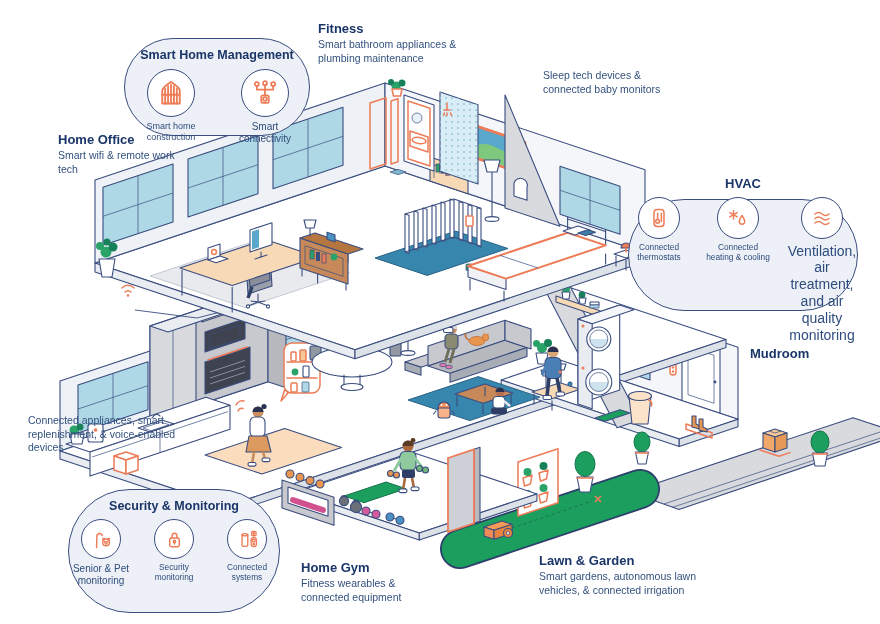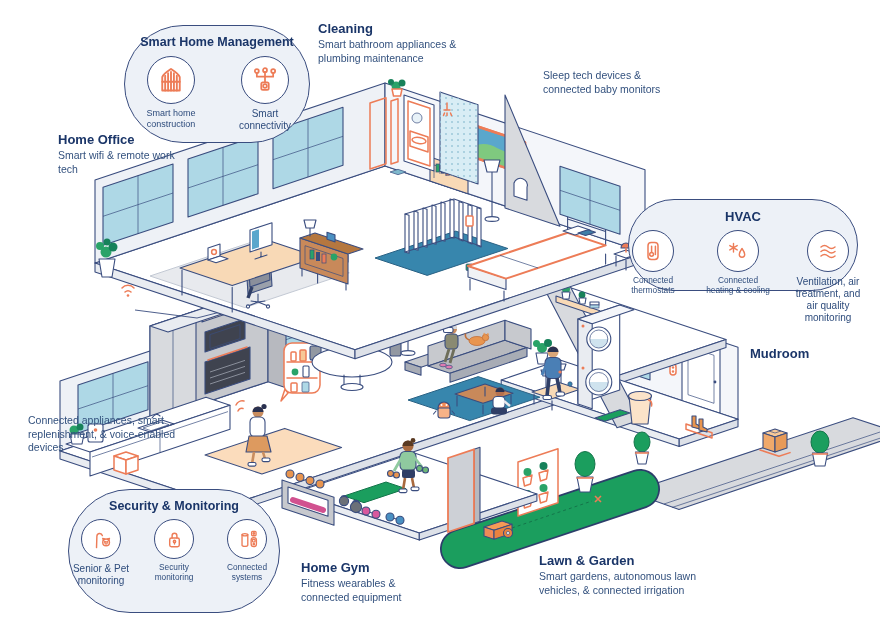--- a/index.html
+++ b/index.html
@@ -573,21 +573,21 @@
           <path class="nf s" d="M310,228 L310,236"></path>
           <polygon class="s fw" points="304,220 316,220 314,228 306,228"></polygon>
         </g>
         <rect x="327" y="236" width="8" height="7" fill="#4A90C2" class="s" stroke-width=".8" transform="skewY(18) translate(0,-110)"></rect>
       </g>
     </g>
   </g>
 </svg>
 
 <div class="room-label" style="left:318px;top:22px;width:170px">
-  <div class="t">Cleaning</div>
+  <div class="t">Fitness</div>
   <div class="d" style="width:158px">Smart bathroom appliances &amp; plumbing maintenance</div>
 </div>
 <div class="room-label" style="left:543px;top:68px;width:160px">
   <div class="d" style="width:140px">Sleep tech devices &amp; connected baby monitors</div>
 </div>
 <div class="room-label" style="left:58px;top:133px;width:135px">
   <div class="t">Home Office</div>
   <div class="d" style="width:122px">Smart wifi &amp; remote work tech</div>
 </div>
 <div class="room-label" style="left:28px;top:413px;width:160px">
@@ -598,21 +598,21 @@
 </div>
 <div class="room-label" style="left:301px;top:561px;width:160px">
   <div class="t">Home Gym</div>
   <div class="d" style="width:140px">Fitness wearables &amp; connected equipment</div>
 </div>
 <div class="room-label" style="left:539px;top:554px;width:195px">
   <div class="t">Lawn &amp; Garden</div>
   <div class="d" style="width:172px">Smart gardens, autonomous lawn vehicles, &amp; connected irrigation</div>
 </div>
 
-<div class="bubble" style="left:124px;top:25px;width:186px;height:118px;">
+<div class="bubble" style="left:124px;top:38px;width:186px;height:98px;">
   <div class="bt" style="font-size:12.5px">Smart Home Management</div>
   <div class="row" style="gap:22px;margin-top:7px">
     <div class="item" style="width:74px">
       <div class="circ" style="width:46px;height:46px">
         <svg width="28" height="28" viewBox="0 0 24 24" fill="none" stroke="#ED7C57" stroke-width="1.6" stroke-linecap="round" stroke-linejoin="round">
           <path d="M12 2.5 C9 4.5 5.5 6.5 4.5 9.5 L4.5 21 L19.5 21 L19.5 9.5 C18.5 6.5 15 4.5 12 2.5 Z"></path>
           <path d="M7 21 V8.4 M9.5 21 V6.2 M12 21 V5 M14.5 21 V6.2 M17 21 V8.4 M4.5 13.5 H19.5"></path>
         </svg>
       </div>
       <div class="il" style="font-size:9px">Smart home construction</div>
@@ -626,23 +626,23 @@
           <path d="M5 6 V9.2 H12 M19 6 V9.2 H12 M12 5.3 V14"></path>
           <rect x="8.8" y="14" width="6.4" height="6.4" rx="1.4"></rect>
           <circle cx="12" cy="17.2" r="1.6"></circle>
         </svg>
       </div>
       <div class="il" style="font-size:10px">Smart connectivity</div>
     </div>
   </div>
 </div>
 
-<div class="bubble" style="left:628px;top:199px;width:230px;height:92px;">
+<div class="bubble" style="left:628px;top:199px;width:230px;height:112px;justify-content:center;">
   <div class="bt" style="font-size:13px">HVAC</div>
-  <div class="row" style="gap:21px;margin-top:6px">
+  <div class="row" style="gap:15px;margin-top:6px">
     <div class="item" style="width:62px">
       <div class="circ" style="width:40px;height:40px">
         <svg width="24" height="24" viewBox="0 0 24 24" fill="none" stroke="#ED7C57" stroke-width="1.5" stroke-linecap="round" stroke-linejoin="round">
           <rect x="7" y="3.5" width="10" height="17" rx="3.2"></rect>
           <circle cx="10.6" cy="15.3" r="1.9"></circle>
               <path d="M10.6 13.4 V7.2 M14.4 7.2 V15.5"></path>
         </svg>
       </div>
       <div class="il" style="font-size:8.3px">Connected thermostats</div>
     </div>
@@ -656,21 +656,21 @@
       <div class="il" style="font-size:8.3px">Connected heating &amp; cooling</div>
     </div>
     <div class="item" style="width:72px">
       <div class="circ" style="width:40px;height:40px">
         <svg width="24" height="24" viewBox="0 0 24 24" fill="none" stroke="#ED7C57" stroke-width="1.5" stroke-linecap="round">
           <path d="M5 8 c2.3 -1.9 4.7 -1.9 7 0 s4.7 1.9 7 0"></path>
           <path d="M5 12.5 c2.3 -1.9 4.7 -1.9 7 0 s4.7 1.9 7 0"></path>
           <path d="M5 17 c2.3 -1.9 4.7 -1.9 7 0 s4.7 1.9 7 0"></path>
         </svg>
       </div>
-      <div class="il" style="font-size:10px">Ventilation, air treatment, and air quality monitoring</div>
+      <div class="il" style="font-size:14px">Ventilation, air treatment, and air quality monitoring</div>
     </div>
   </div>
 </div>
 
 <div class="bubble" style="left:68px;top:489px;width:212px;height:124px;">
   <div class="bt" style="font-size:12.5px">Security &amp; Monitoring</div>
   <div class="row" style="gap:14px;margin-top:6px">
     <div class="item" style="width:60px">
       <div class="circ" style="width:38px;height:38px">
         <svg width="23" height="23" viewBox="0 0 24 24" fill="none" stroke="#ED7C57" stroke-width="1.5" stroke-linecap="round" stroke-linejoin="round">

